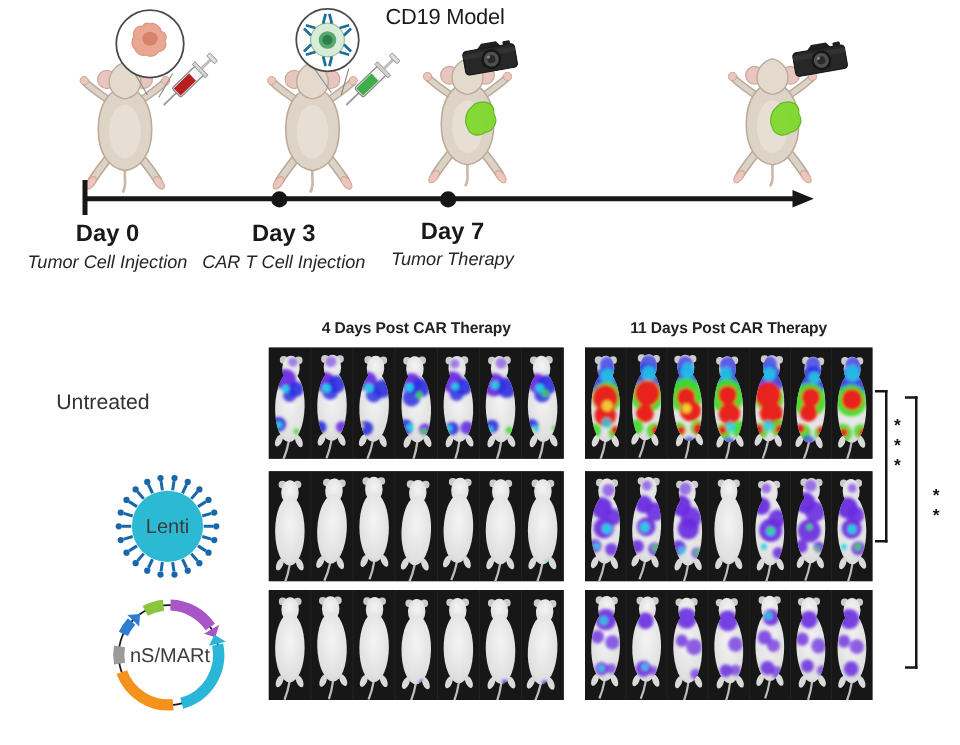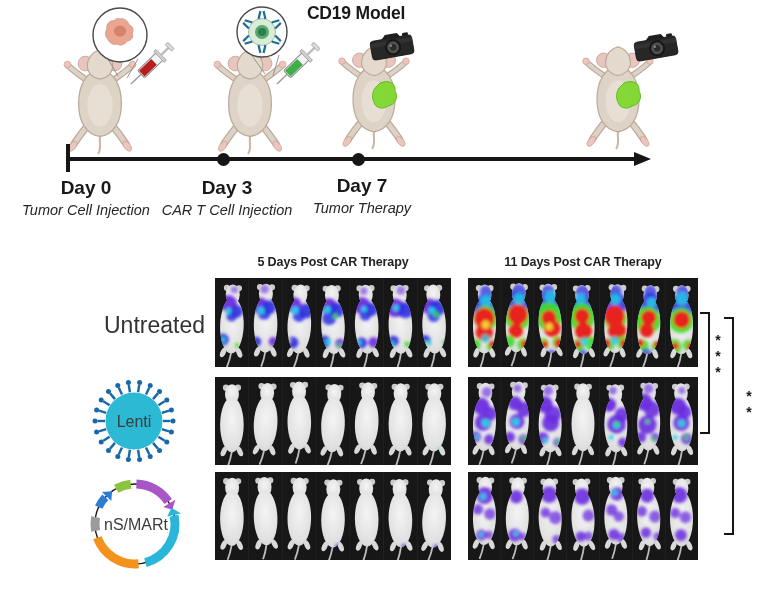--- a/index.html
+++ b/index.html
@@ -1,28 +1,28 @@
 <!DOCTYPE html>
 <html><head>
 <meta charset="utf-8">
 <style>
   html,body{margin:0;padding:0;background:#fff;}
   .canvas{position:relative;width:768px;height:596px;background:#fff;overflow:hidden;
           font-family:"Liberation Sans",sans-serif;color:#1c1c1c;}
   .abs{position:absolute;}
-  .title{font-weight:700;font-size:17.5px;text-align:center;color:#191919;letter-spacing:-.2px;}
+  .title{font-weight:400;font-size:17.5px;text-align:center;color:#191919;letter-spacing:-.2px;}
   .tl-line{background:#161616;}
   .tl-tick{background:#161616;}
   .tl-dot{background:#161616;border-radius:50%;width:13px;height:13px;}
   .tl-arrow{width:0;height:0;border-left:17px solid #161616;border-top:7.5px solid transparent;border-bottom:7.5px solid transparent;}
   .daylbl{text-align:center;}
   .daylbl .d{font-weight:700;font-size:19px;line-height:1.3;color:#191919;}
   .daylbl .l{font-size:14.5px;line-height:1.32;color:#262626;font-style:italic;}
   .colhdr{font-weight:700;font-size:12.5px;text-align:center;color:#222;letter-spacing:-.1px;}
-  .rowlbl{font-size:23px;color:#333;text-align:right;}
+  .rowlbl{font-size:17px;color:#333;text-align:left;}
   .panel{background:#171717;}
   .panel svg{display:block;width:100%;height:100%;}
   .bracket{border:2px solid #151515;border-left:none;}
   .stars{writing-mode:vertical-rl;text-orientation:upright;font-size:14px;font-weight:700;color:#151515;line-height:1;}
   svg text{font-family:"Liberation Sans",sans-serif;}
   .icon-label{font-size:16px;fill:#3c3c3c;}
 </style>
 </head>
 <body>
 
@@ -162,21 +162,21 @@
   </div>
   <div class="abs daylbl" style="left:147px;top:176px;width:160px;">
     <div class="d">Day 3</div>
     <div class="l">CAR T Cell Injection</div>
   </div>
   <div class="abs daylbl" style="left:282px;top:174px;width:160px;">
     <div class="d">Day 7</div>
     <div class="l">Tumor Therapy</div>
   </div>
 
-  <div class="abs colhdr" style="left:215px;top:255px;width:236px;">5 Days Post CAR Therapy</div>
+  <div class="abs colhdr" style="left:215px;top:255px;width:236px;">4 Days Post CAR Therapy</div>
   <div class="abs colhdr" style="left:468px;top:255px;width:230px;">11 Days Post CAR Therapy</div>
 
   <div class="abs rowlbl" style="left:45px;top:312px;width:160px;">Untreated</div>
 
   <svg class="abs" style="left:86px;top:373px;" width="96" height="96" viewBox="0 0 96 96">
     <g id="lenti-spikes">
         <line x1="77.0" y1="48.0" x2="84.5" y2="48.0" stroke="#1767a9" stroke-width="2.4"></line>
         <circle cx="87.0" cy="48.0" r="2.5" fill="#1767a9"></circle>
         <line x1="75.8" y1="56.2" x2="83.0" y2="58.3" stroke="#1767a9" stroke-width="2.4"></line>
         <circle cx="85.4" cy="59.0" r="2.5" fill="#1767a9"></circle>

